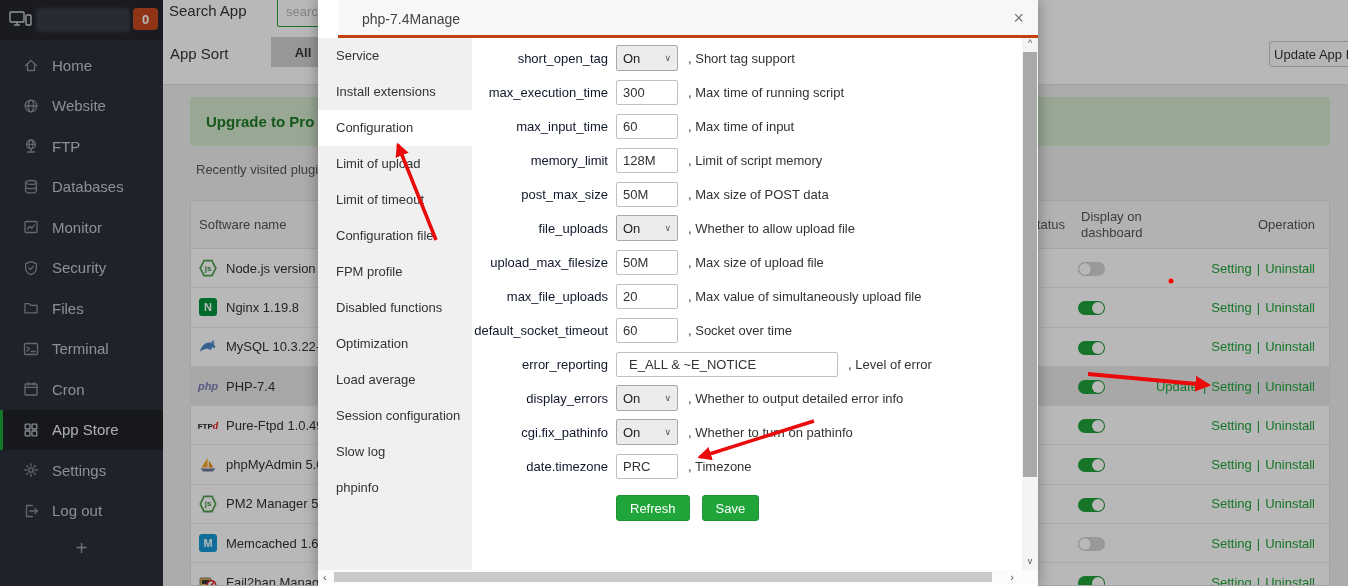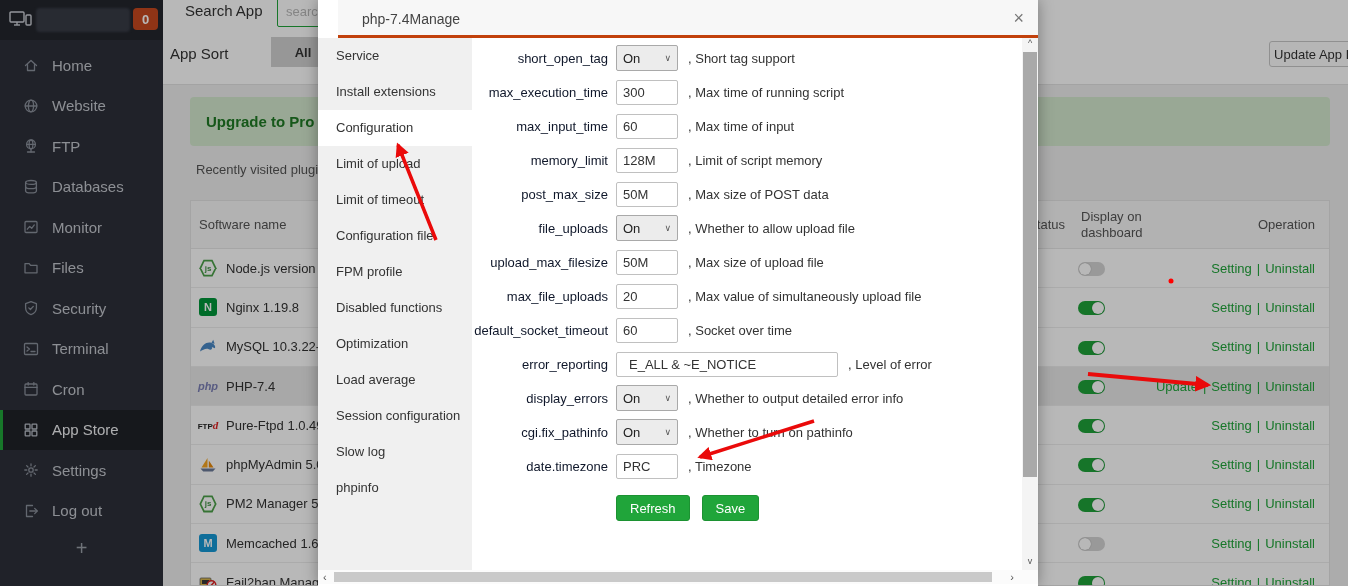--- a/index.html
+++ b/index.html
@@ -17,21 +17,21 @@
   .sb-item { position:relative; height:40.5px; display:flex; align-items:center; color:#c3c6cd; font-size:15px; cursor:pointer; }
   .sb-item .sb-ico { width:16px; height:16px; margin-left:23px; margin-right:13px; color:#8a909b; display:inline-flex; }
   .sb-item.active { background:#1f2228; border-left:3px solid #20a53a; }
   .sb-item.active .sb-ico { margin-left:20px; color:#b9bec7; }
   .sb-item.active .sb-lbl { color:#f0f1f3; }
   .sb-plus { position:absolute; left:0; top:528px; width:163px; height:40px; display:flex; align-items:center; justify-content:center; color:#9aa0a8; font-size:20px; cursor:pointer; }
 
   
   .main { position:absolute; left:163px; top:0; width:1185px; height:586px; background:#efefef; z-index:1; }
   .toolbar { position:absolute; left:0; top:0; width:1185px; height:85px; background:#fff; border-bottom:1px solid #e2e2e2; }
-  .search-label { position:absolute; left:22px; top:0; font-size:15px; color:#333; line-height:22px; }
+  .search-label { position:absolute; left:6px; top:0; font-size:15px; color:#333; line-height:22px; }
   .search-input { position:absolute; left:114px; top:-5px; width:150px; height:32px; border:1px solid #20a53a; border-radius:2px; padding:0 8px; font-size:13px; color:#333; background:#fff; outline:none; }
   .search-input::placeholder { color:#b9b9b9; }
   .sort-label { position:absolute; left:7px; top:45px; font-size:15px; color:#333; }
   .all-btn { position:absolute; left:108px; top:37px; width:64px; height:30px; background:#d2d2d2; color:#333; font-size:13px; font-weight:bold; display:flex; align-items:center; justify-content:center; cursor:pointer; }
   .update-btn { position:absolute; left:1106px; top:41px; width:102px; height:26px; background:#fdfdfd; border:1px solid #c8c8c8; border-radius:3px; font-size:13px; color:#333; display:flex; align-items:center; justify-content:center; cursor:pointer; }
   .banner { position:absolute; left:27px; top:97px; width:1140px; height:49px; border-radius:4px; background:#d5e9cf; cursor:pointer; }
   .banner span { position:absolute; left:16px; top:0; line-height:49px; font-size:15px; font-weight:bold; color:#1f7a24; }
   .recently { position:absolute; left:33px; top:162px; font-size:13px; color:#555; }
   .apps-table { position:absolute; left:27px; top:200px; width:1140px; height:386px; background:#fff; border:1px solid #e4e4e4; overflow:hidden; }
   .thead { position:relative; height:48px; background:#f7f7f7; border-bottom:1px solid #e6e6e6; font-size:13px; color:#555; }
@@ -164,33 +164,33 @@
             <svg width="16" height="16" viewBox="0 0 16 16" fill="none" stroke="currentColor" stroke-width="1.3" stroke-linecap="round" stroke-linejoin="round">
               <rect x="2" y="2.5" width="12" height="11" rx="1"></rect>
               <path d="M4.3 10.2 l2.4 -2.8 2 1.9 2.6 -3.4"></path>
             </svg>
           </span>
           <span class="sb-lbl">Monitor</span>
         </div>
         <div class="sb-item">
           <span class="sb-ico">
             <svg width="16" height="16" viewBox="0 0 16 16" fill="none" stroke="currentColor" stroke-width="1.3" stroke-linecap="round" stroke-linejoin="round">
-              <path d="M2 12.8 V3.6 h4.2 l1.4 1.8 H14 v7.4 Z"></path>
-            </svg>
-          </span>
-          <span class="sb-lbl">Files</span>
-        </div>
-        <div class="sb-item">
-          <span class="sb-ico">
-            <svg width="16" height="16" viewBox="0 0 16 16" fill="none" stroke="currentColor" stroke-width="1.3" stroke-linecap="round" stroke-linejoin="round">
               <path d="M8 1.6 L13.4 3.6 V7.8 C13.4 11.3 11 13.7 8 14.6 C5 13.7 2.6 11.3 2.6 7.8 V3.6 Z"></path>
               <path d="M5.8 7.9 l1.6 1.6 2.9 -3.1"></path>
             </svg>
           </span>
           <span class="sb-lbl">Security</span>
+        </div>
+        <div class="sb-item">
+          <span class="sb-ico">
+            <svg width="16" height="16" viewBox="0 0 16 16" fill="none" stroke="currentColor" stroke-width="1.3" stroke-linecap="round" stroke-linejoin="round">
+              <path d="M2 12.8 V3.6 h4.2 l1.4 1.8 H14 v7.4 Z"></path>
+            </svg>
+          </span>
+          <span class="sb-lbl">Files</span>
         </div>
         <div class="sb-item">
           <span class="sb-ico">
             <svg width="16" height="16" viewBox="0 0 16 16" fill="none" stroke="currentColor" stroke-width="1.3" stroke-linecap="round" stroke-linejoin="round">
               <rect x="1.5" y="2.5" width="13" height="11" rx="1"></rect>
               <path d="M4 6 l2.4 2 L4 10"></path>
               <path d="M8 10.5 h4"></path>
             </svg>
           </span>
           <span class="sb-lbl">Terminal</span>

